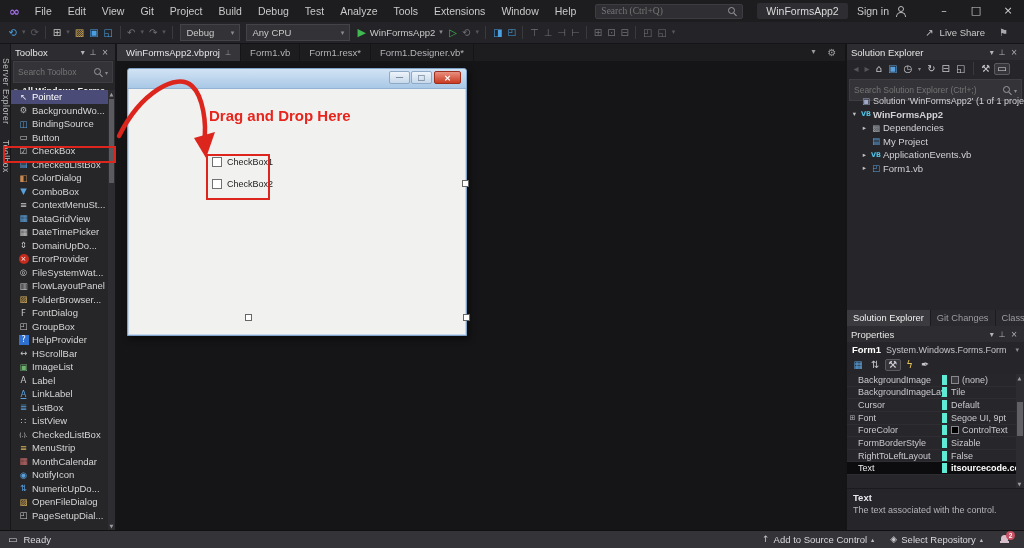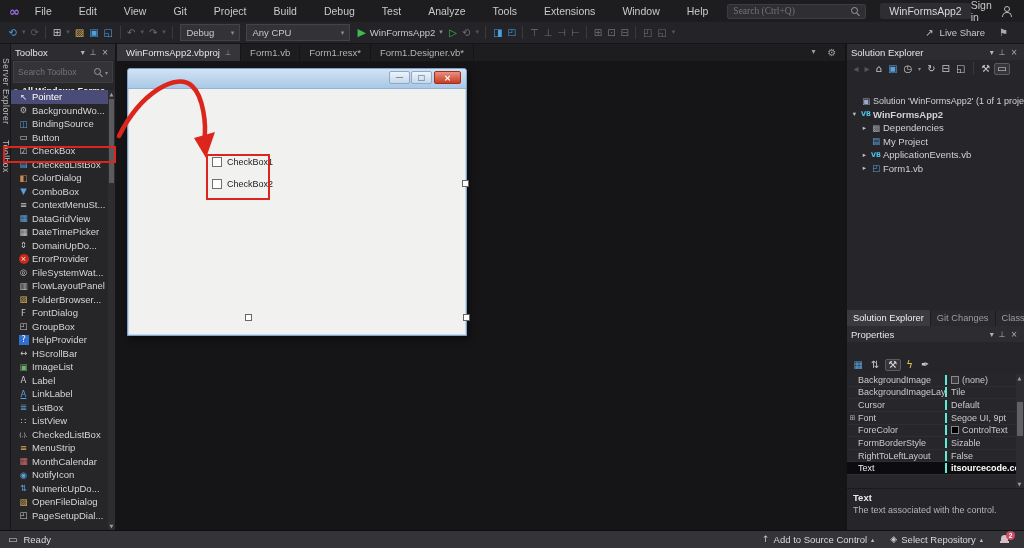--- a/index.html
+++ b/index.html
@@ -8,21 +8,21 @@
         font-family:"Liberation Sans","DejaVu Sans",sans-serif;color:#ccc;-webkit-font-smoothing:antialiased}
   .abs{position:absolute}
   .row{display:flex;align-items:center}
   .ic{font-family:"DejaVu Sans",sans-serif;font-size:10px;line-height:1;display:inline-block}
   .sep{width:1px;height:13px;background:#3a3a3e;margin:0 4px;flex:0 0 1px}
   .boxed{border:1px solid #5a5a60;background:#35353a;padding:1px 2px;border-radius:2px}
 
   
   #titlebar{left:0;top:0;width:1024px;height:22px;background:#1d1d20;display:flex;align-items:center;font-size:10.5px;color:#c9c9c9}
   #vslogo{font-family:"DejaVu Sans",sans-serif;color:#a16ee8;font-size:13px;font-weight:bold;margin:0 8px 0 9px}
-  #menubar{display:flex;gap:13px}
+  #menubar{display:flex;gap:2px}
   #menubar .menu{padding:0 7px;line-height:22px;cursor:default}
   #tb-search{margin-left:12px;width:148px;height:15px;background:#2e2e33;border:1px solid #3c3c41;border-radius:2px;display:flex;align-items:center;padding:0 5px}
   #tb-search input{flex:1;background:transparent;border:none;outline:none;color:#8d8d92;font-size:9.5px;font-family:Liberation Serif, serif;min-width:0}
   .mag{position:relative;width:10px;height:10px;display:inline-block;flex:0 0 10px}
   .mag::before{content:"";position:absolute;width:5px;height:5px;border:1.4px solid #9a9a9f;border-radius:50%;left:1px;top:1px}
   .mag::after{content:"";position:absolute;width:4px;height:1.4px;background:#9a9a9f;transform:rotate(45deg);left:6px;top:7.5px}
   #app-pill{margin-left:14px;background:#2d2d32;border-radius:2px;padding:2px 9px;color:#dadada;font-size:10.5px}
   #tb-right{margin-left:auto;display:flex;align-items:center;gap:0}
   #signin{display:flex;align-items:center;gap:6px;margin-right:22px}
   .person{position:relative;width:11px;height:11px;display:inline-block}
@@ -103,21 +103,21 @@
   #prop-hdr{position:absolute;left:0;top:282px;right:0}
   #prop-obj{position:absolute;left:0;top:298px;right:0;height:15px;display:flex;align-items:center;padding:0 5px;font-size:9.5px;background:#26262a}
   #prop-obj .oname{font-weight:bold;color:#fff;margin-right:5px}
   #prop-obj .otype{color:#c4c4c9;font-size:9px;flex:1;overflow:hidden;white-space:nowrap}
   #prop-obj .car{font-size:7px;color:#8a8a8f}
   #prop-toolbar{position:absolute;left:0;top:313px;right:0;height:16px;display:flex;align-items:center;padding:0 4px;gap:3px}
   #prop-toolbar .ic{color:#b8b8bd;font-size:9.5px;padding:1px 2px}
   #prop-grid{position:absolute;left:0;top:330px;right:0;height:114px;background:#27272b}
   .prow{height:12.65px;display:flex;align-items:center;font-size:9px;color:#c9c9ce;border-bottom:1px solid #2e2e32}
   .prow .pexp{width:11px;flex:0 0 11px;text-align:center;font-size:7px;color:#b0b0b5;font-family:"DejaVu Sans",sans-serif}
-  .prow .pname{width:89px;flex:0 0 89px;overflow:hidden;white-space:nowrap;border-right:2px solid #5eead4}
+  .prow .pname{width:89px;flex:0 0 89px;overflow:hidden;white-space:nowrap;border-right:5px solid #5eead4}
   .prow .pval{flex:1;display:flex;align-items:center;gap:3px;padding-left:4px;overflow:hidden;white-space:nowrap;padding-right:10px}
   .prow .sw{width:8px;height:8px;border:1px solid #88888d;flex:0 0 8px}
   .prow.selected{background:#0c0c0f;color:#e8e8ec}
   .prow.selected .pval{font-weight:bold;color:#fff}
   #prop-scroll{position:absolute;right:0;top:330px;width:8px;height:114px;background:#2d2d31}
   #prop-scroll .thumb{position:absolute;left:1px;right:1px;top:28px;height:34px;background:#606065}
   #prop-desc{position:absolute;left:0;top:444px;right:0;height:42px;background:#26262a;border-top:1px solid #1b1b1e;padding:3px 6px}
   #prop-desc .dt{font-size:9.5px;font-weight:bold;color:#e9e9ed}
   #prop-desc .dd{font-size:9px;color:#b4b4b9;margin-top:2px}
 
@@ -426,20 +426,21 @@
       <div class="des-cb" style="left:84px;top:110px">
         <span class="box"></span>
         <span>CheckBox2</span>
       </div>
     </div>
 
     <div class="handle" style="left:345px;top:136px"></div>
     <div class="handle" style="left:128px;top:270px"></div>
     <div class="handle" style="left:346px;top:270px"></div>
 
+    <div id="anno-text" class="anno" style="color: rgb(232, 37, 28);">Drag and Drop Here</div>
     <div id="anno-rect" class="anno"></div>
     <svg class="anno abs" style="left:0;top:0;overflow:visible" width="130" height="140">
       <path d="M 2,92 C 24,48 60,28 75,42 C 86,52 90,80 87,98" fill="none" stroke="#dc261d" stroke-width="4.5" stroke-linecap="round"></path>
       <polygon points="77,94 98,88 89,114" fill="#dc261d"></polygon>
     </svg>
   </div>
 
   <div id="anno-rect-toolbox"></div>
 
   <div id="rightpanel" class="abs">
@@ -458,20 +459,27 @@
         <span class="ic" style="color: rgb(90, 160, 220); font-size: 10px; padding: 0px 2.5px;">▣</span>
         <span class="ic" style="color: rgb(200, 200, 204); font-size: 10px; padding: 0px 2.5px;">◷</span>
         <span class="ic" style="color: rgb(138, 138, 143); font-size: 6px; padding: 0px 2.5px;">▾</span>
         <span class="ic" style="color: rgb(200, 200, 204); font-size: 10px; padding: 0px 2.5px;">↻</span>
         <span class="ic" style="color: rgb(200, 200, 204); font-size: 10px; padding: 0px 2.5px;">⊟</span>
         <span class="ic" style="color: rgb(200, 200, 204); font-size: 10px; padding: 0px 2.5px;">◱</span>
         <span class="sep"></span>
         <span class="ic" style="color: rgb(200, 200, 204); font-size: 10px; padding: 0px 2.5px;">⚒</span>
         <span class="ic boxed" style="color: rgb(216, 216, 220); font-size: 10px; padding: 0px 2.5px;">▭</span>
       </div>
+    <div id="se-search">
+      <div class="searchbox">
+        <input placeholder="Search Solution Explorer (Ctrl+;)" style="">
+        <span class="mag"></span>
+        <span class="car">▾</span>
+      </div>
+    </div>
     <div id="sln-tree">
         <div class="tree-row" style="padding-left: 3px;">
           <span class="chev"></span>
           <span class="ticon" style="color: rgb(160, 168, 200);">▣</span>
           <span class="tl" style="font-size: 9px;">Solution 'WinFormsApp2' (1 of 1 project)</span>
         </div>
         <div class="tree-row" style="padding-left: 3px;">
           <span class="chev">▾</span>
           <span class="ticon vb">VB</span>
           <span class="tl" style="font-weight: bold;">WinFormsApp2</span>
@@ -504,20 +512,25 @@
         <span class="ptab">Class View</span>
       </div>
 
     <div id="prop-hdr" class="panel-hdr">
       <span class="ttl">Properties</span>
       <span class="hdr-icons row">
           <span class="hic">▾</span>
           <span class="hic">⊥</span>
           <span class="hic">×</span>
         </span>
+    </div>
+    <div id="prop-obj">
+      <span class="oname">Form1</span>
+      <span class="otype">System.Windows.Forms.Form</span>
+      <span class="car">▾</span>
     </div>
     <div id="prop-toolbar">
         <span class="ic" style="color: rgb(90, 160, 220); font-size: 10px; padding: 0px 2.5px;">▦</span>
         <span class="ic" style="color: rgb(200, 200, 204); font-size: 10px; padding: 0px 2.5px;">⇅</span>
         <span class="ic boxed" style="color: rgb(216, 216, 220); font-size: 10px; padding: 0px 2.5px;">⚒</span>
         <span class="ic" style="color: rgb(232, 197, 90); font-size: 10px; padding: 0px 2.5px;">ϟ</span>
         <span class="ic" style="color: rgb(200, 200, 204); font-size: 10px; padding: 0px 2.5px;">✒</span>
       </div>
     <div id="prop-grid">
         <div class="prow">

